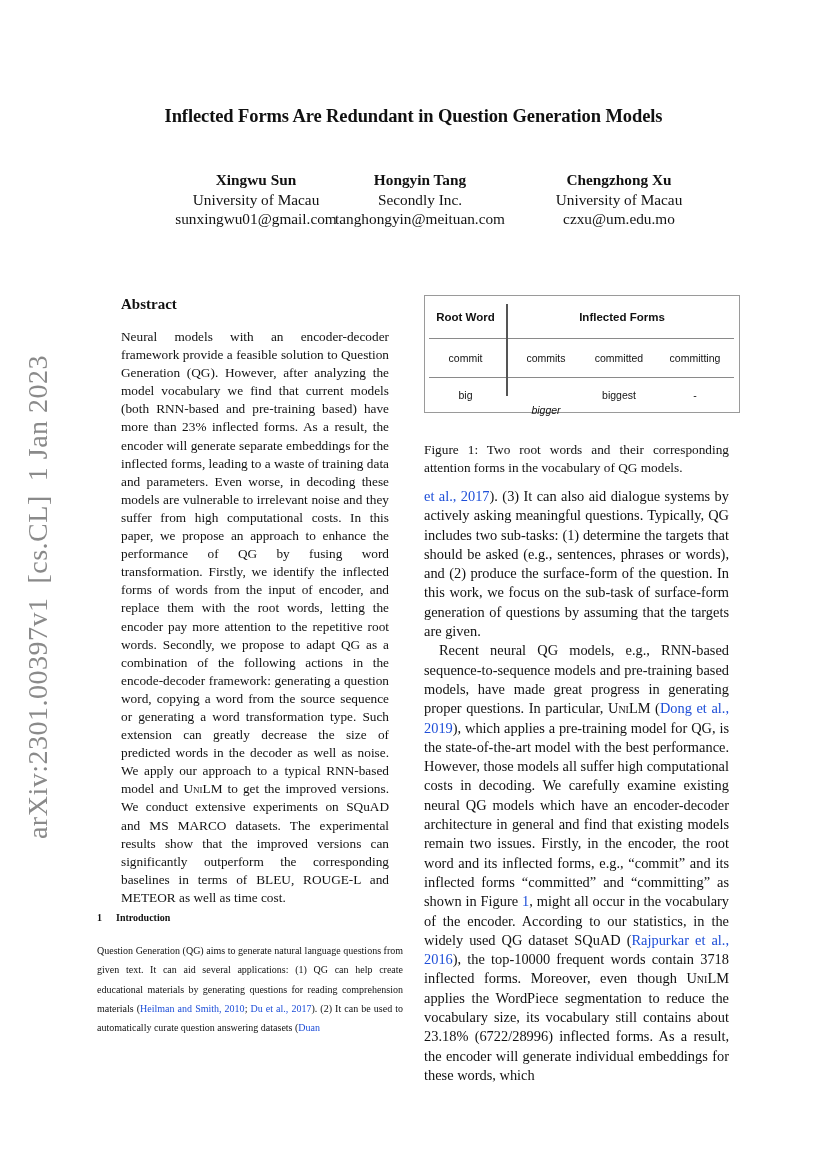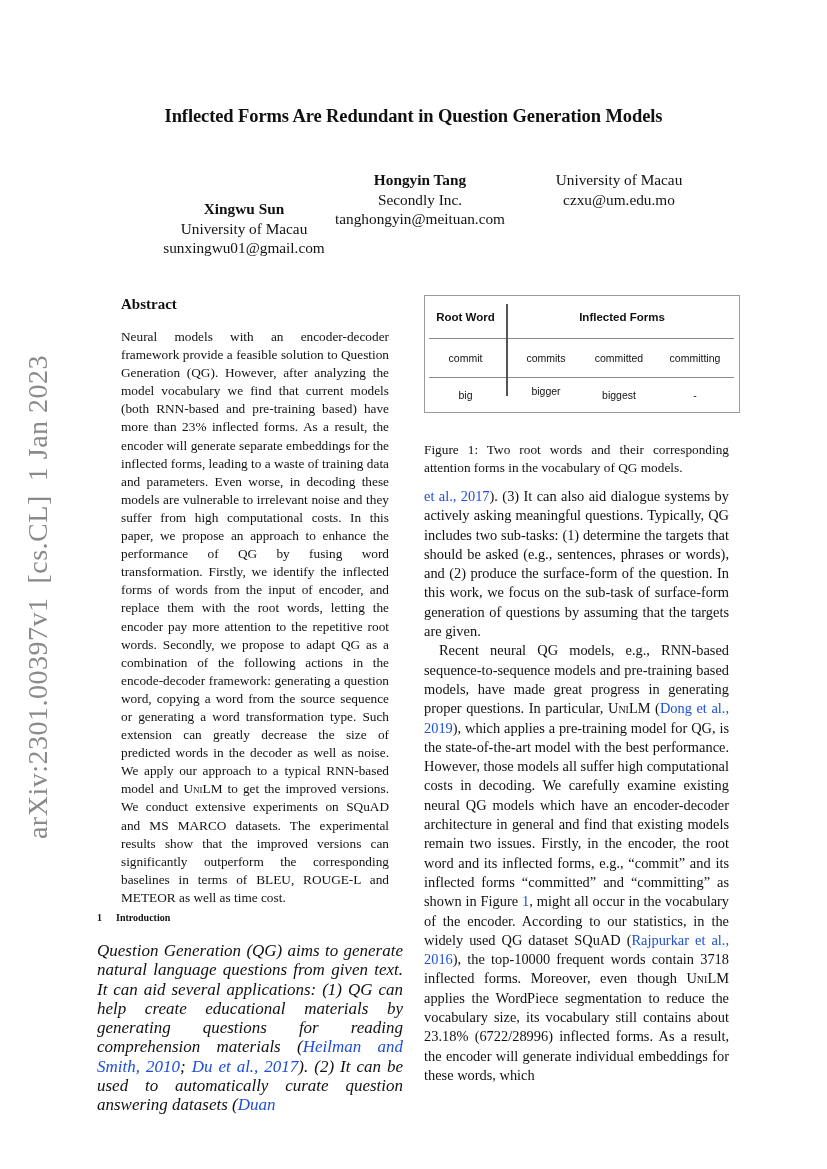--- a/index.html
+++ b/index.html
@@ -19,52 +19,53 @@
     white-space: nowrap; font-size: 28px; color: #8a8a8a; letter-spacing: 0.5px;
   }
   .arxiv span { margin-right: 14px; }
   .col { position: absolute; font-size: 13.3px; line-height: 18.1px; text-align: justify; }
   .col p { margin: 0; }
   .left { left: 121px; width: 268px; }
   .abstract-head { position: absolute; top: 296px; left: 121px; width: 268px; text-align: left; font-weight: bold; font-size: 15px; }
   .abstract-body { top: 328px; }
   .intro-head { position: absolute; top: 912px; left: 97px; font-weight: bold; font-size: 10px; }
   .intro-head .num { margin-right: 14px; }
-  .intro-body { top: 941px; left: 97px; width: 306px; font-size: 17px; line-height: 19.3px; font-style: italic; }
+  .intro-body { top: 941px; left: 97px; width: 306px; font-size: 10px; line-height: 19.3px; }
   .right { left: 424px; width: 305px; font-size: 14.4px; line-height: 19.3px; }
   .right-body { top: 487px; }
   .indent { text-indent: 15px; }
   .cite { color: #1d4ed8; }
   .sc { font-variant: small-caps; }
   .lastline { text-align-last: left; }
 
   .figure { position: absolute; left: 424px; top: 295px; width: 316px; height: 118px; border: 1.3px solid #9a9a9a; box-sizing: border-box; font-family: "Liberation Sans", "DejaVu Sans", sans-serif; font-size: 10.5px; color: #111; }
   .fig-vline { position: absolute; left: 81px; top: 8px; width: 1.5px; height: 92px; background: #555; }
   .fig-hline { position: absolute; left: 4px; width: 305px; height: 1px; background: #8a8a8a; }
   .fig-cell { position: absolute; text-align: center; }
   .fig-head { font-weight: bold; font-size: 11.5px; }
   .caption { position: absolute; left: 424px; top: 441px; width: 305px; font-size: 13.3px; line-height: 18px; text-align: justify; }
 </style>
 </head>
 <body>
 
 <div class="title">Inflected Forms Are Redundant in Question Generation Models</div>
 
 <div class="authors">
-  <div class="author" style="left:144px; width:200px;margin-top:29px;">
+  <div class="author" style="left:156px; width:200px;">
     <div class="name">Xingwu Sun</div>
     <div>University of Macau</div>
     <div>sunxingwu01@gmail.com</div>
   </div>
   <div class="author" style="left:310px; width:220px;">
     <div class="name">Hongyin Tang</div>
     <div>Secondly Inc.</div>
     <div>tanghongyin@meituan.com</div>
   </div>
   <div class="author" style="left:519px; width:200px;">
+    <div class="name">Chengzhong Xu</div>
     <div>University of Macau</div>
     <div>czxu@um.edu.mo</div>
   </div>
 </div>
 
 <div class="arxiv">
   <span>arXiv:2301.00397v1</span><span>[cs.CL]</span><span style="margin-right:0">1 Jan 2023</span>
 </div>
 
 <div class="abstract-head">Abstract</div>
@@ -85,21 +86,21 @@
   <div class="fig-hline" style="top:42px;"></div>
   <div class="fig-hline" style="top:81px;"></div>
   <div class="fig-vline"></div>
 
   <div class="fig-cell" style="left:0; width:81px; top:56px;">commit</div>
   <div class="fig-cell" style="left:86px; width:70px; top:56px;">commits</div>
   <div class="fig-cell" style="left:158px; width:72px; top:56px;">committed</div>
   <div class="fig-cell" style="left:232px; width:76px; top:56px;">committing</div>
 
   <div class="fig-cell" style="left:0; width:81px; top:93px;">big</div>
-  <div class="fig-cell" style="left:86px; width:70px; top:89px;">bigger</div>
+  <div class="fig-cell" style="left:86px; width:70px; top:108px;font-style:italic;">bigger</div>
   <div class="fig-cell" style="left:158px; width:72px; top:93px;">biggest</div>
   <div class="fig-cell" style="left:232px; width:76px; top:93px;">-</div>
 </div>
 
 <div class="caption">Figure 1: Two root words and their corresponding attention forms in the vocabulary of QG models.</div>
 
 <div class="col right right-body">
   <p><a class="cite">et al., 2017</a><span>). (3) It can also aid dialogue systems by actively asking meaningful questions. Typically, QG includes two sub-tasks: (1) determine the targets that should be asked (e.g., sentences, phrases or words), and (2) produce the surface-form of the question. In this work, we focus on the sub-task of surface-form generation of questions by assuming that the targets are given.</span></p>
   <p class="indent lastline"><span>Recent neural QG models, e.g., RNN-based sequence-to-sequence models and pre-training based models, have made great progress in generating proper questions. In particular, </span><span class="sc">UniLM</span><span> (</span><a class="cite">Dong et al., 2019</a><span>), which applies a pre-training model for QG, is the state-of-the-art model with the best performance. However, those models all suffer high computational costs in decoding. We carefully examine existing neural QG models which have an encoder-decoder architecture in general and find that existing models remain two issues. Firstly, in the encoder, the root word and its inflected forms, e.g., “commit” and its inflected forms “committed” and “committing” as shown in Figure </span><a class="cite">1</a><span>, might all occur in the vocabulary of the encoder. According to our statistics, in the widely used QG dataset SQuAD (</span><a class="cite">Rajpurkar et al., 2016</a><span>), the top-10000 frequent words contain 3718 inflected forms. Moreover, even though </span><span class="sc">UniLM</span><span> applies the WordPiece segmentation to reduce the vocabulary size, its vocabulary still contains about 23.18% (6722/28996) inflected forms. As a result, the encoder will generate individual embeddings for these words, which</span></p>
 </div>

